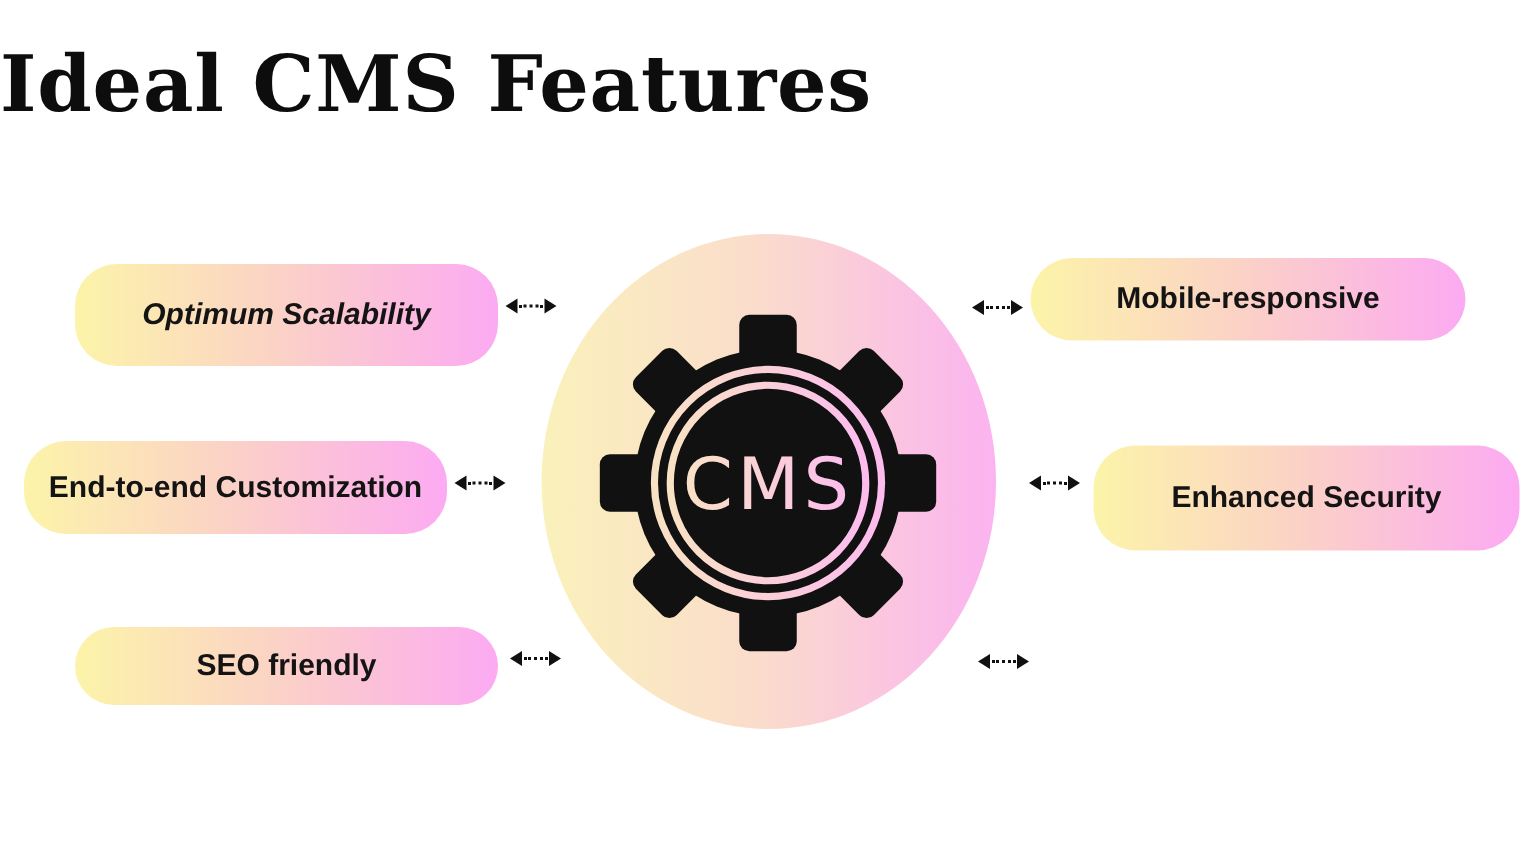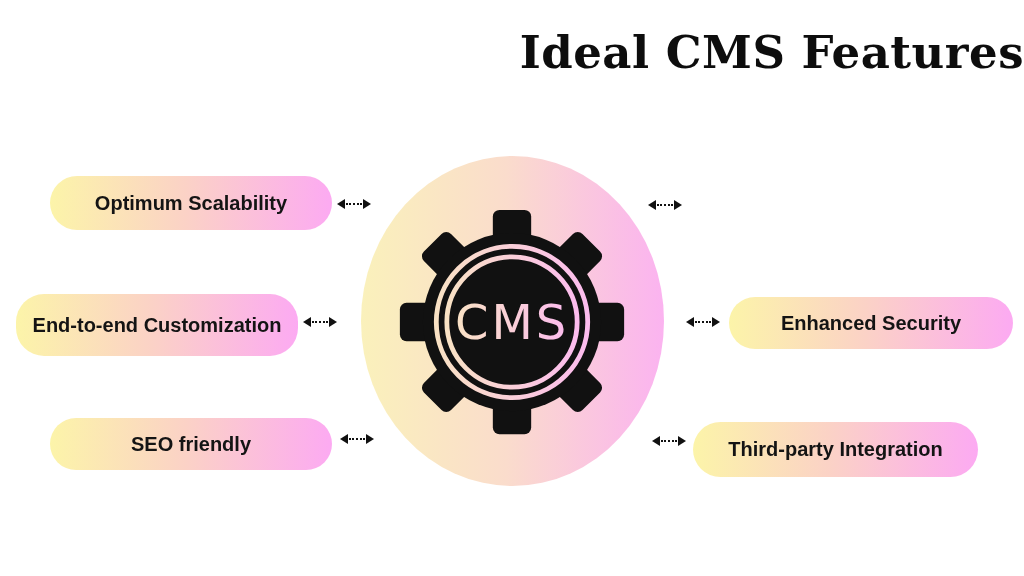--- a/index.html
+++ b/index.html
@@ -6,33 +6,33 @@
     --background:#ffffff; --ink:#111111; --title-color:#0d0d0d;
     --pill-from:#fcf4a9; --pill-mid:#fbd2c6; --pill-to:#fcaaf2;
     --circle-from:#faf1bb; --circle-mid:#fadccc; --circle-to:#fbb3f0;
     --inner-from:#f9e2c4; --inner-to:#fcbcee;
   }
   * { margin:0; padding:0; box-sizing:border-box; }
   html,body { width:1024px; height:576px; background:var(--background); overflow:hidden; }
   .canvas { position:relative; width:1024px; height:576px; background:var(--background);
             font-family:"Liberation Sans", sans-serif; }
 
-  .title { position:absolute; top:26px; left:0; width:100%; text-align:right;
-           font-family:"DejaVu Serif", serif; font-weight:700; font-size:45px;
+  .title { position:absolute; top:26px; left:0; width:100%; text-align:left;
+           font-family:"DejaVu Serif", serif; font-weight:700; font-size:52px;
            letter-spacing:0.5px; color:var(--title-color); }
 
   .pill { position:absolute; display:flex; align-items:center; justify-content:center;
           border-radius:28px;
           background:linear-gradient(90deg, var(--pill-from) 0%, var(--pill-mid) 48%, var(--pill-to) 100%);
           font-weight:700; font-size:20px; color:#141414; text-align:center; }
-  .p-l1 { left:50px;  top:176px; width:282px; height:54px; }
+  .p-l1 { left:50px;  top:176px; width:282px; height:68px;font-style:italic; }
   .p-l2 { left:16px;  top:294px; width:282px; height:62px; }
   .p-l3 { left:50px;  top:418px; width:282px; height:52px; }
   .p-r1 { left:687px; top:172px; width:290px; height:55px; }
-  .p-r2 { left:729px; top:297px; width:284px; height:52px; }
+  .p-r2 { left:729px; top:297px; width:284px; height:70px; }
   .p-r3 { left:693px; top:422px; width:285px; height:55px; }
 
   .arrow { position:absolute; width:34px; height:12px; display:flex; align-items:center; }
   .arrow::before { content:""; width:0; height:0;
                    border-top:5px solid transparent; border-bottom:5px solid transparent;
                    border-right:8px solid var(--ink); }
   .arrow::after  { content:""; width:0; height:0;
                    border-top:5px solid transparent; border-bottom:5px solid transparent;
                    border-left:8px solid var(--ink); }
   .arrow .shaft { flex:1; height:0; border-top:2px dotted var(--ink); margin:0 1px; }
@@ -54,25 +54,25 @@
 
   <div class="pill p-l1">
     <span>Optimum Scalability</span>
   </div>
   <div class="pill p-l2">
     <span>End-to-end Customization</span>
   </div>
   <div class="pill p-l3">
     <span>SEO friendly</span>
   </div>
+  <div class="pill p-r1">
+    <span>Mobile-responsive</span>
+  </div>
   <div class="pill p-r2">
     <span>Enhanced Security</span>
-  </div>
-  <div class="pill p-r3">
-    <span>Third-party Integration</span>
   </div>
 
   <div class="arrow a-l1">
       <span class="shaft"></span>
     </div>
   <div class="arrow a-l2">
       <span class="shaft"></span>
     </div>
   <div class="arrow a-l3">
       <span class="shaft"></span>

